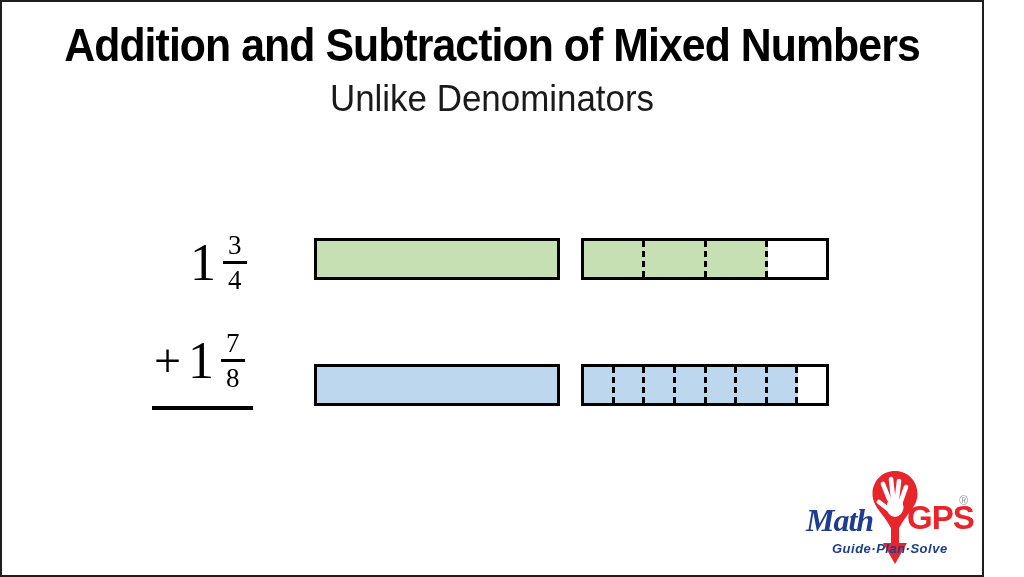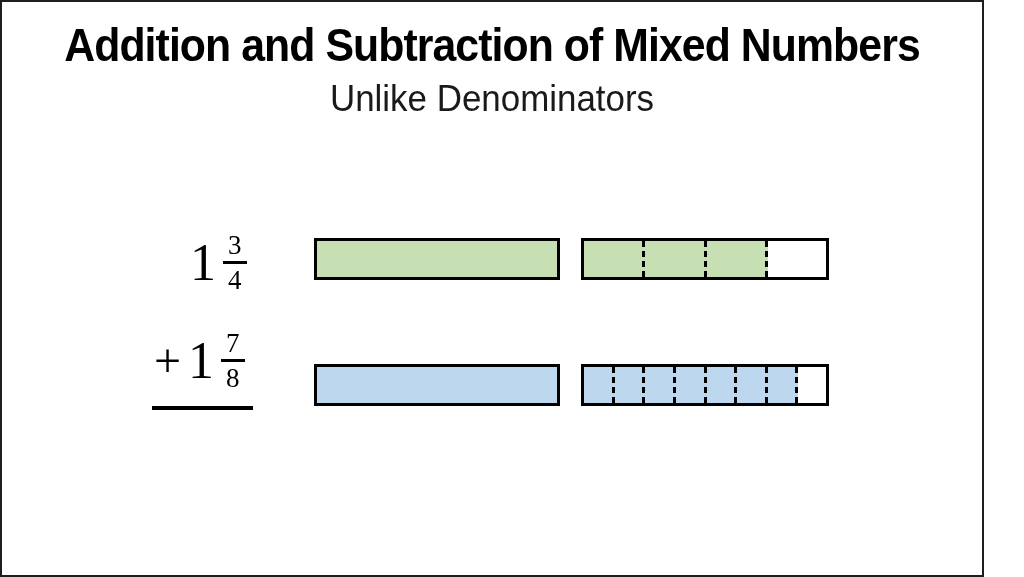--- a/index.html
+++ b/index.html
@@ -163,14 +163,37 @@
       <div class="seg dash" style="background: rgb(189, 215, 238);"></div>
       <div class="seg dash" style="background: rgb(189, 215, 238);"></div>
       <div class="seg dash" style="background: rgb(189, 215, 238);"></div>
       <div class="seg dash" style="background: rgb(189, 215, 238);"></div>
       <div class="seg dash" style="background: rgb(189, 215, 238);"></div>
       <div class="seg dash" style="background: rgb(189, 215, 238);"></div>
       <div class="seg dash" style="background: rgb(189, 215, 238);"></div>
       <div class="seg"></div>
     </div>
 
+  <div class="logo">
+    <svg class="pin-svg" viewBox="0 0 50 96" aria-hidden="true">
+
+      <path d="M25 1 C12 1 2.5 11 2.5 24 C2.5 35.5 11 41.5 18 53 L25 65 L32 53 C39 41.5 47.5 35.5 47.5 24 C47.5 11 38 1 25 1 Z" fill="#E8252B"></path>
+
+      <ellipse cx="25" cy="37" rx="8.5" ry="10" fill="#fff"></ellipse>
+      <g stroke="#fff" stroke-width="4.6" stroke-linecap="round">
+        <line x1="18" y1="39" x2="9" y2="32"></line>
+        <line x1="19" y1="29" x2="13" y2="14"></line>
+        <line x1="23" y1="28" x2="21" y2="9"></line>
+        <line x1="27" y1="28" x2="29" y2="11"></line>
+        <line x1="31" y1="31" x2="36" y2="17"></line>
+      </g>
+
+      <g>
+        <path d="M21 57 L29 57 L29 73 L37 73 L25 94 L13 73 L21 73 Z" fill="#E8252B"></path>
+      </g>
+    </svg>
+    <span class="math" style="color: rgb(29, 61, 145);">Math</span>
+    <span class="gps" style="color: rgb(232, 37, 43);">GPS</span>
+    <span class="reg">®</span>
+    <span class="tagline" style="color: rgb(29, 61, 145);">Guide·Plan·Solve</span>
+  </div>
 
 </div>
 
 </body></html>

